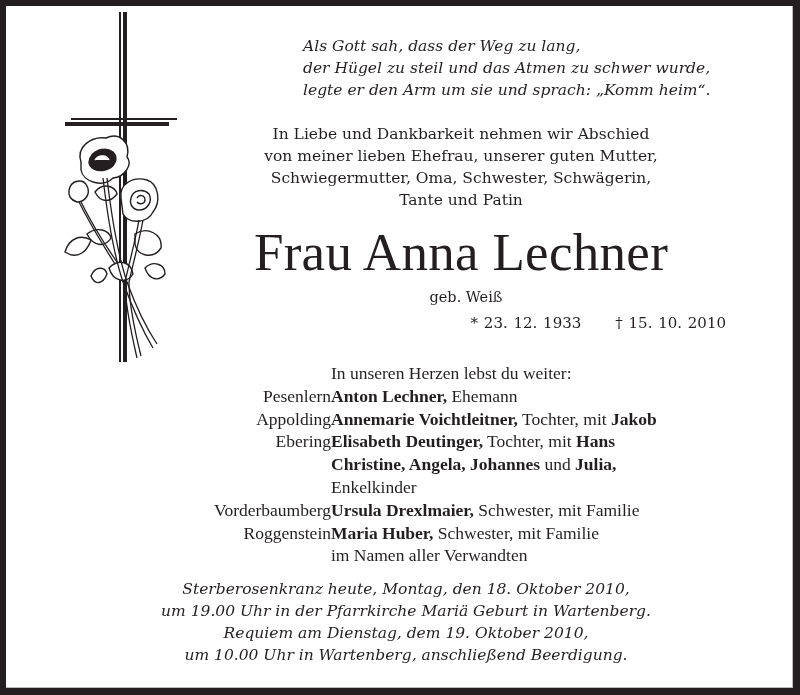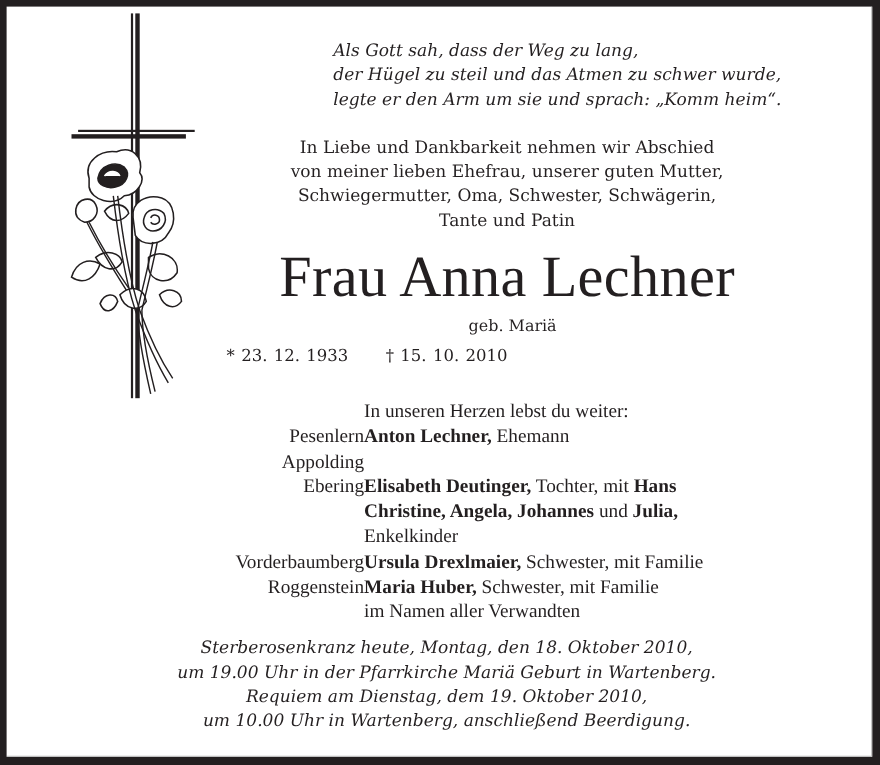--- a/index.html
+++ b/index.html
@@ -3,21 +3,21 @@
 <meta charset="utf-8">
 <style>
   html, body { margin: 0; padding: 0; }
   body { width: 800px; height: 695px; background: #231f20; position: relative; overflow: hidden; font-family: "DejaVu Serif", "Liberation Serif", serif; color: #231f20; }
   .frame { position: absolute; left: 6px; top: 6px; width: 787px; height: 682px; background: #ffffff; box-shadow: inset -1px -1px 0 #bbb; }
   .abs { position: absolute; }
   .poem { left: 297px; top: 29px; font-style: italic; font-size: 15.5px; line-height: 22px; white-space: nowrap; }
   .intro { left: 200px; width: 510px; top: 117px; text-align: center; font-size: 15.5px; line-height: 22px; }
   .name { left: 180px; width: 550px; top: 216px; text-align: center; font-family: "Liberation Serif", "DejaVu Serif", serif; font-size: 53px; line-height: 60px; letter-spacing: 0.3px; }
   .nee { left: 200px; width: 520px; top: 281px; text-align: center; font-size: 14.5px; line-height: 20px; }
-  .dates { left: 200px; width: 520px; top: 306px; text-align: left; font-size: 15px; line-height: 22px; word-spacing: 1px; }
+  .dates { left: 200px; width: 520px; top: 306px; text-align: right; font-size: 15px; line-height: 22px; word-spacing: 1px; }
   .dates .gap { display: inline-block; width: 34px; }
   .relatives { left: 63px; top: 356px; width: 700px; font-family: "Liberation Serif", "DejaVu Serif", serif; font-size: 17.5px; line-height: 22.8px; }
   .row { display: flex; height: 22.8px; white-space: nowrap; }
   .row .place { width: 262px; flex: none; text-align: right; }
   .row .person { flex: 1; }
   .row b { font-weight: bold; text-align: center; }
   .services { left: 100px; width: 600px; top: 572px; text-align: center; font-size: 15.5px; line-height: 22px; font-style: italic; }
   .emblem { left: 55px; top: 6px; width: 120px; height: 360px; }
 </style>
 </head>
@@ -72,37 +72,38 @@
     <div>Tante und Patin</div>
   </div>
 
   <div class="abs poem">
     <div>Als Gott sah, dass der Weg zu lang,</div>
     <div>der Hügel zu steil und das Atmen zu schwer wurde,</div>
     <div>legte er den Arm um sie und sprach: „Komm heim“.</div>
   </div>
 
   <div class="abs name">Frau Anna Lechner</div>
-  <div class="abs nee">geb. Mariä</div>
+  <div class="abs nee">geb. Weiß</div>
   <div class="abs dates">
     <span>* 23. 12. 1933</span><span class="gap"></span><span>† 15. 10. 2010</span>
   </div>
 
   <div class="abs relatives">
     <div class="row">
       <span class="place"></span>
       <span class="person">In unseren Herzen lebst du weiter:</span>
     </div>
     <div id="mourner-rows">
         <div class="row">
           <span class="place">Pesenlern</span>
           <span class="person"><b style="white-space: pre;">Anton Lechner,</b><span style="white-space: pre;"> Ehemann</span></span>
         </div>
         <div class="row">
           <span class="place">Appolding</span>
+          <span class="person"><b style="white-space: pre;">Annemarie Voichtleitner,</b><span style="white-space: pre;"> Tochter, mit </span><b style="white-space: pre;">Jakob</b></span>
         </div>
         <div class="row">
           <span class="place">Ebering</span>
           <span class="person"><b style="white-space: pre;">Elisabeth Deutinger,</b><span style="white-space: pre;"> Tochter, mit </span><b style="white-space: pre;">Hans</b></span>
         </div>
         <div class="row">
           <span class="place"></span>
           <span class="person"><b style="white-space: pre;">Christine, Angela, Johannes</b><span style="white-space: pre;"> und </span><b style="white-space: pre;">Julia,</b></span>
         </div>
         <div class="row">

